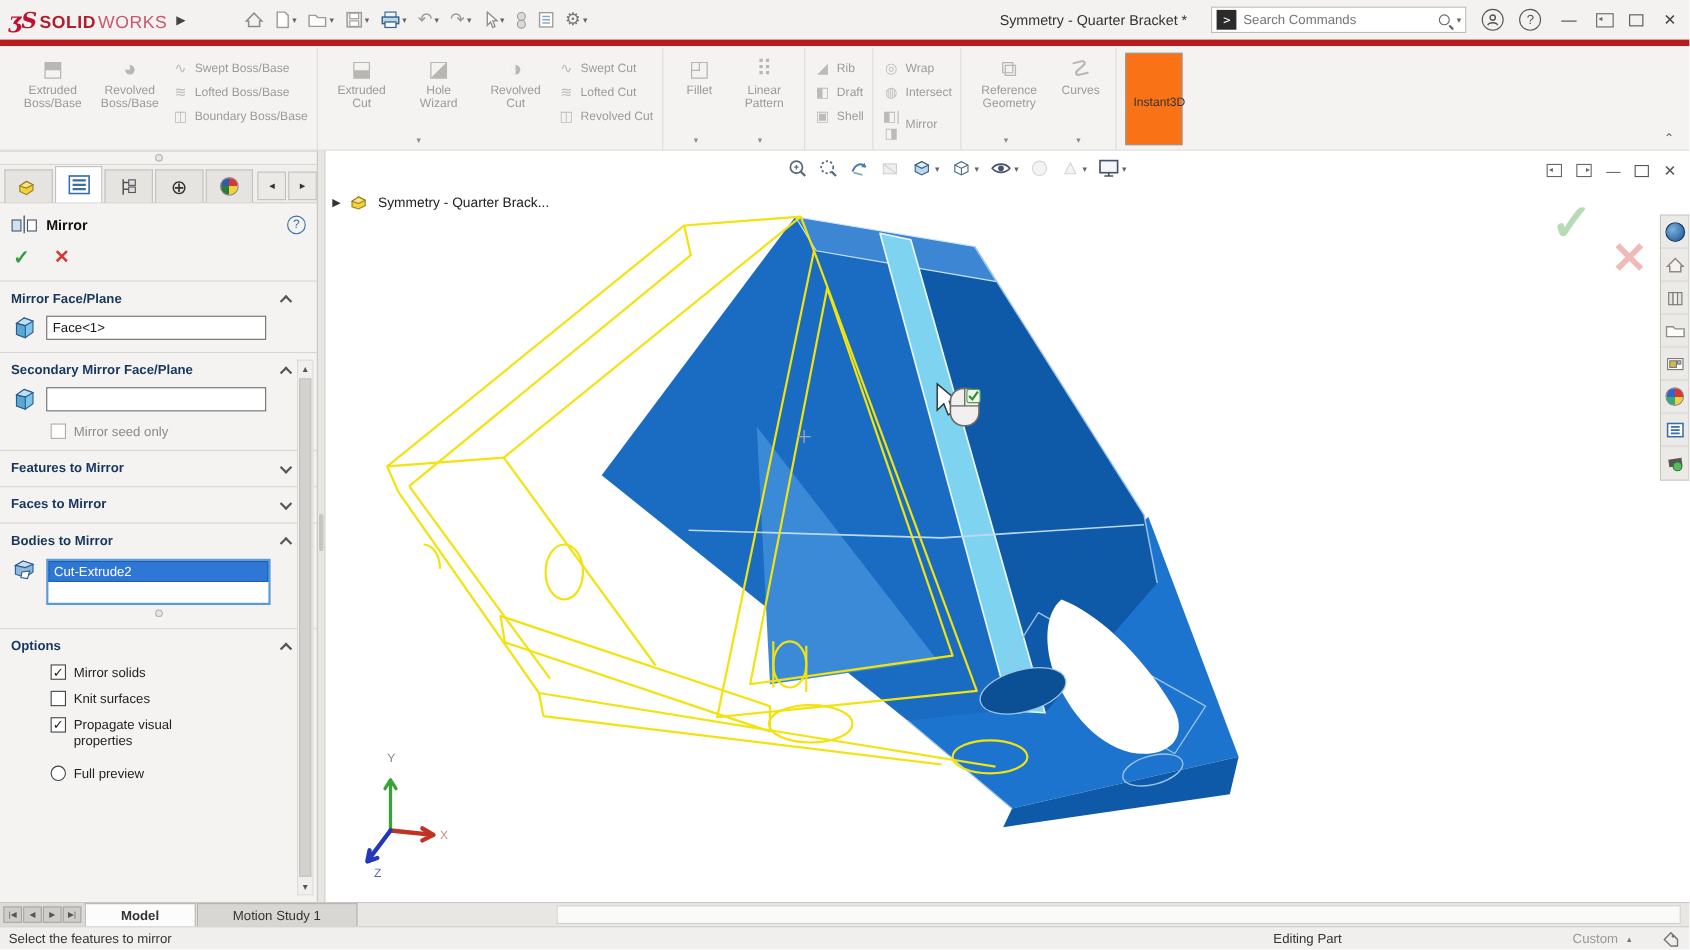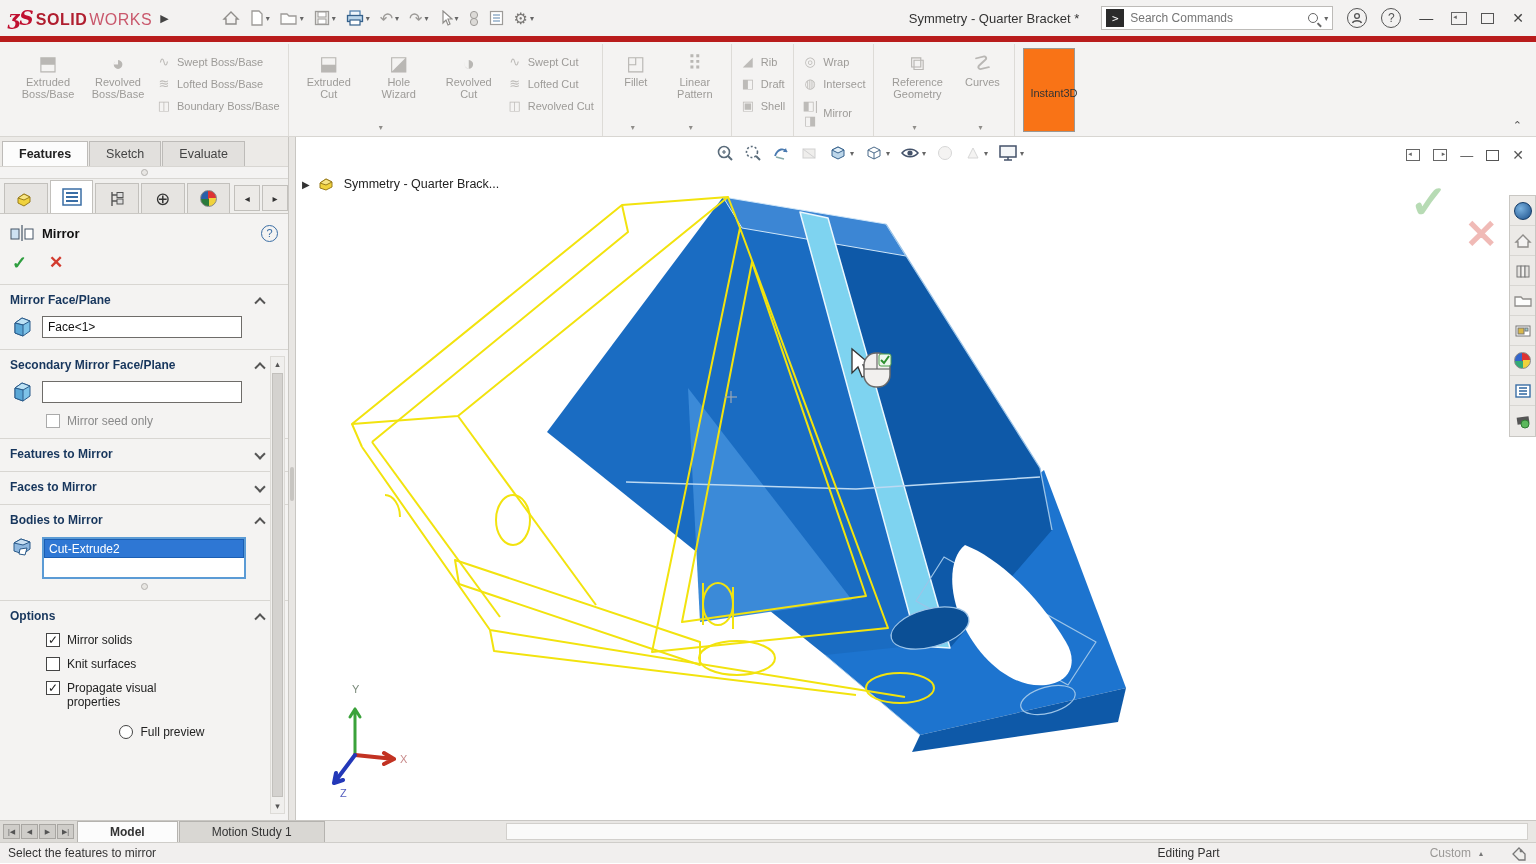--- a/index.html
+++ b/index.html
@@ -336,25 +336,20 @@
           <path d="M4 10 L16 16 L12 17 L15 19 L11 19" stroke="#3a78c2" stroke-width="2" fill="none"></path>
         </svg>
       <span class="rlbl">Instant3D</span>
     </div>
   </div>
   <span class="ribbon-collapse">⌃</span>
 </div>
 
 <div class="main">
   <div class="leftcol">
-    <div class="cmdtabs">
-      <span class="ctab active">Features</span>
-      <span class="ctab">Sketch</span>
-      <span class="ctab">Evaluate</span>
-    </div>
     <div class="hsplit">
         <span class="dotgrip"></span>
       </div>
     <div class="pmtabs">
       <span class="pmtab">
           <svg width="22" height="18">
             <path d="M3 8 L9 4 L15 7 L15 12 L9 16 L3 13 Z" fill="#f0d23c" stroke="#9a7d1c"></path>
             <path d="M9 4 L15 7 L9 10 L3 8 Z" fill="#f7e584" stroke="#9a7d1c"></path>
           </svg>
         </span>
@@ -476,21 +471,21 @@
           <span>Mirror solids</span>
         </div>
         <div class="cb-row">
           <span class="cb"></span>
           <span>Knit surfaces</span>
         </div>
         <div class="cb-row" style="align-items:flex-start;">
           <span class="cb">✓</span>
           <span style="width:140px;">Propagate visual properties</span>
         </div>
-        <div class="cb-row" style="margin-top:16px;justify-content:center;">
+        <div class="cb-row" style="margin-top:16px;">
           <span class="radio"></span>
           <span>Full preview</span>
         </div>
       </div>
 
       <div class="pm-scroll">
         <span class="sa">▴</span>
         <span class="thumb"></span>
         <span class="sa" style="position:absolute;bottom:0;left:0;right:0;">▾</span>
       </div>

